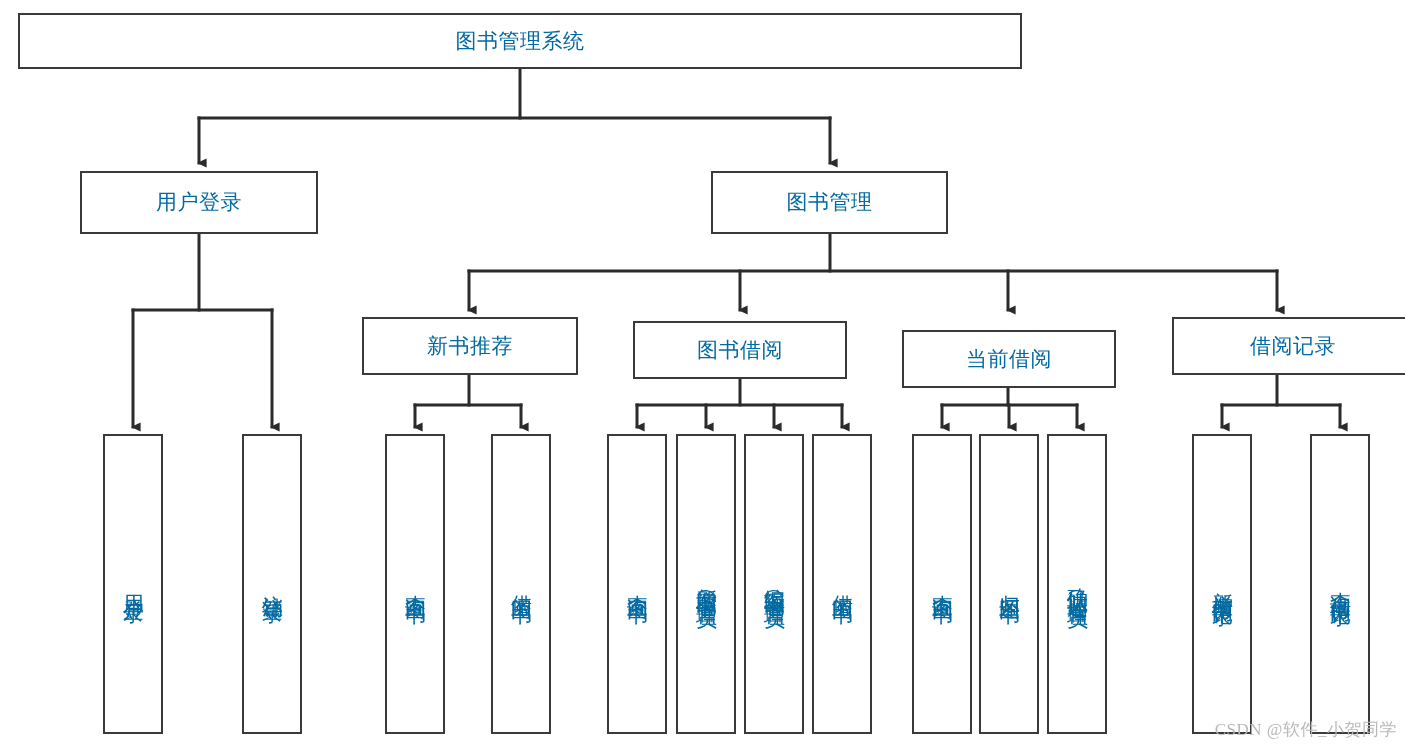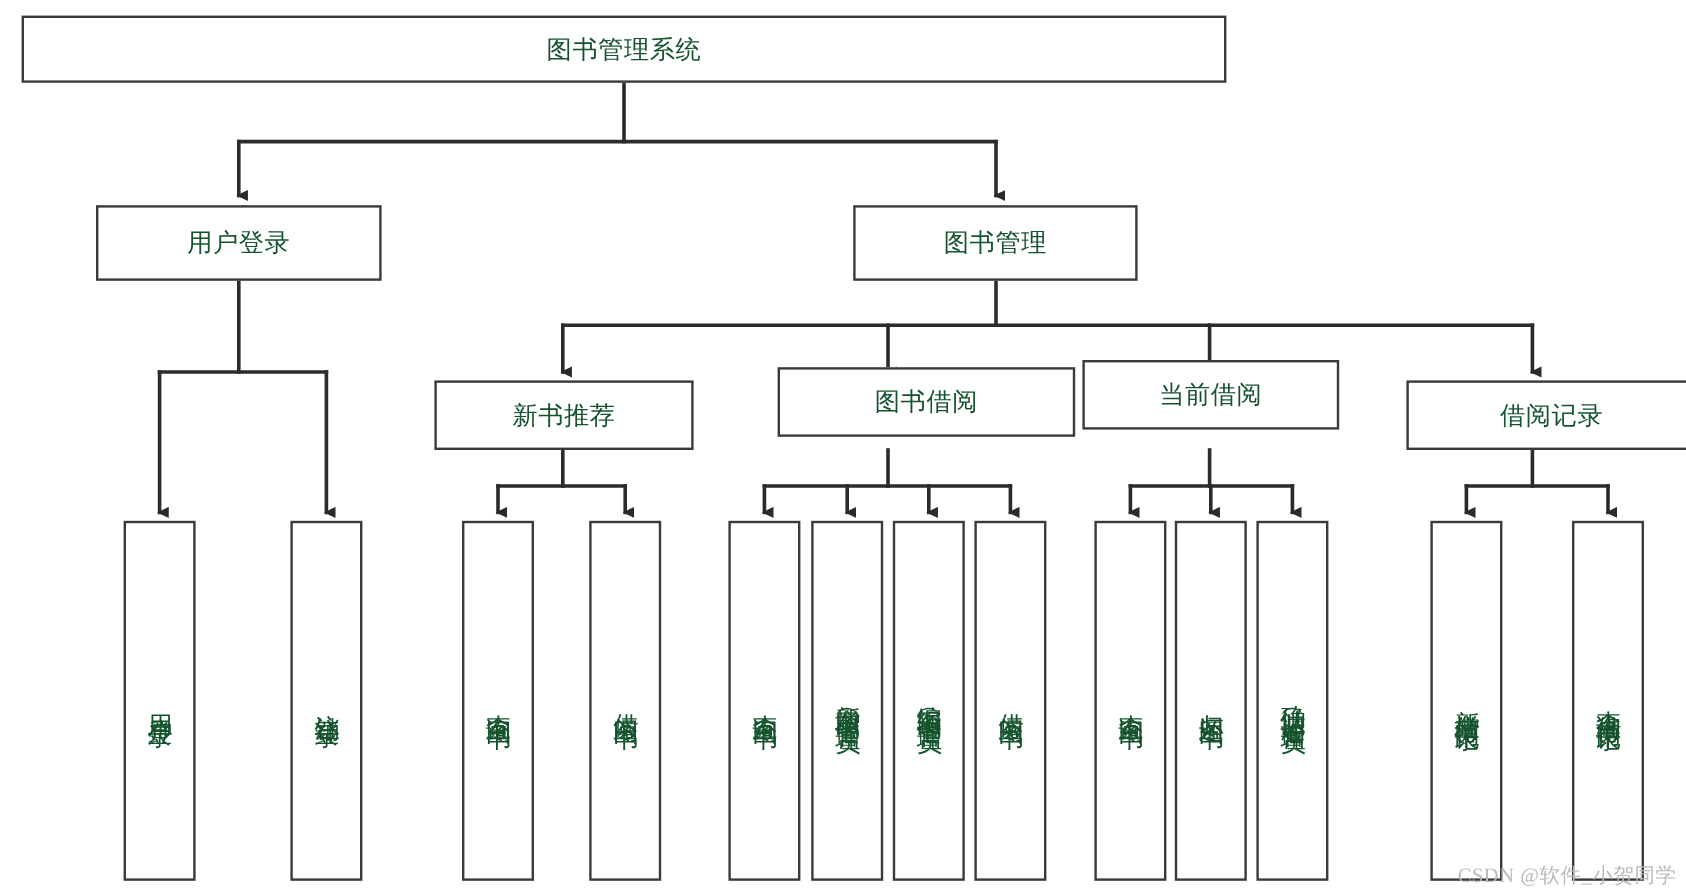--- a/index.html
+++ b/index.html
@@ -28,21 +28,21 @@
     pointer-events: none;
   }
   .node {
     position: absolute;
     box-sizing: border-box;
     background: #ffffff;
     border: 2px solid #3a3a3a;
     display: flex;
     align-items: center;
     justify-content: center;
-    color: #14532d;
+    color: #0369a1;
   }
   .node-label {
     display: block;
     text-align: center;
     line-height: 1.18;
     letter-spacing: 0.5px;
     white-space: nowrap;
   }
   .node.horizontal .node-label {
     font-size: 21px;
@@ -135,24 +135,24 @@
   <div class="node horizontal" style="left:80px; top:171px; width:238px; height:63px;">
     <span class="node-label">用户登录</span>
   </div>
   <div class="node horizontal" style="left:362px; top:317px; width:216px; height:58px;">
     <span class="node-label">新书推荐</span>
   </div>
 
   <div class="node horizontal" style="left:711px; top:171px; width:237px; height:63px;">
     <span class="node-label">图书管理</span>
   </div>
-  <div class="node horizontal" style="left:633px; top:306px; width:248px; height:58px;margin-left:15px;">
+  <div class="node horizontal" style="left:633px; top:321px; width:214px; height:58px;">
     <span class="node-label">图书借阅</span>
   </div>
-  <div class="node horizontal" style="left:902px; top:300px; width:214px; height:58px;">
+  <div class="node horizontal" style="left:902px; top:330px; width:214px; height:58px;">
     <span class="node-label">当前借阅</span>
   </div>
   <div class="node horizontal" style="left:1172px; top:317px; width:242px; height:58px;">
     <span class="node-label">借阅记录</span>
   </div>
 
   <div class="node vertical" style="left:103px; top:434px; width:60px; height:300px;">
     <span class="node-label">用户登录</span>
   </div>
   <div class="node vertical" style="left:242px; top:434px; width:60px; height:300px;">

